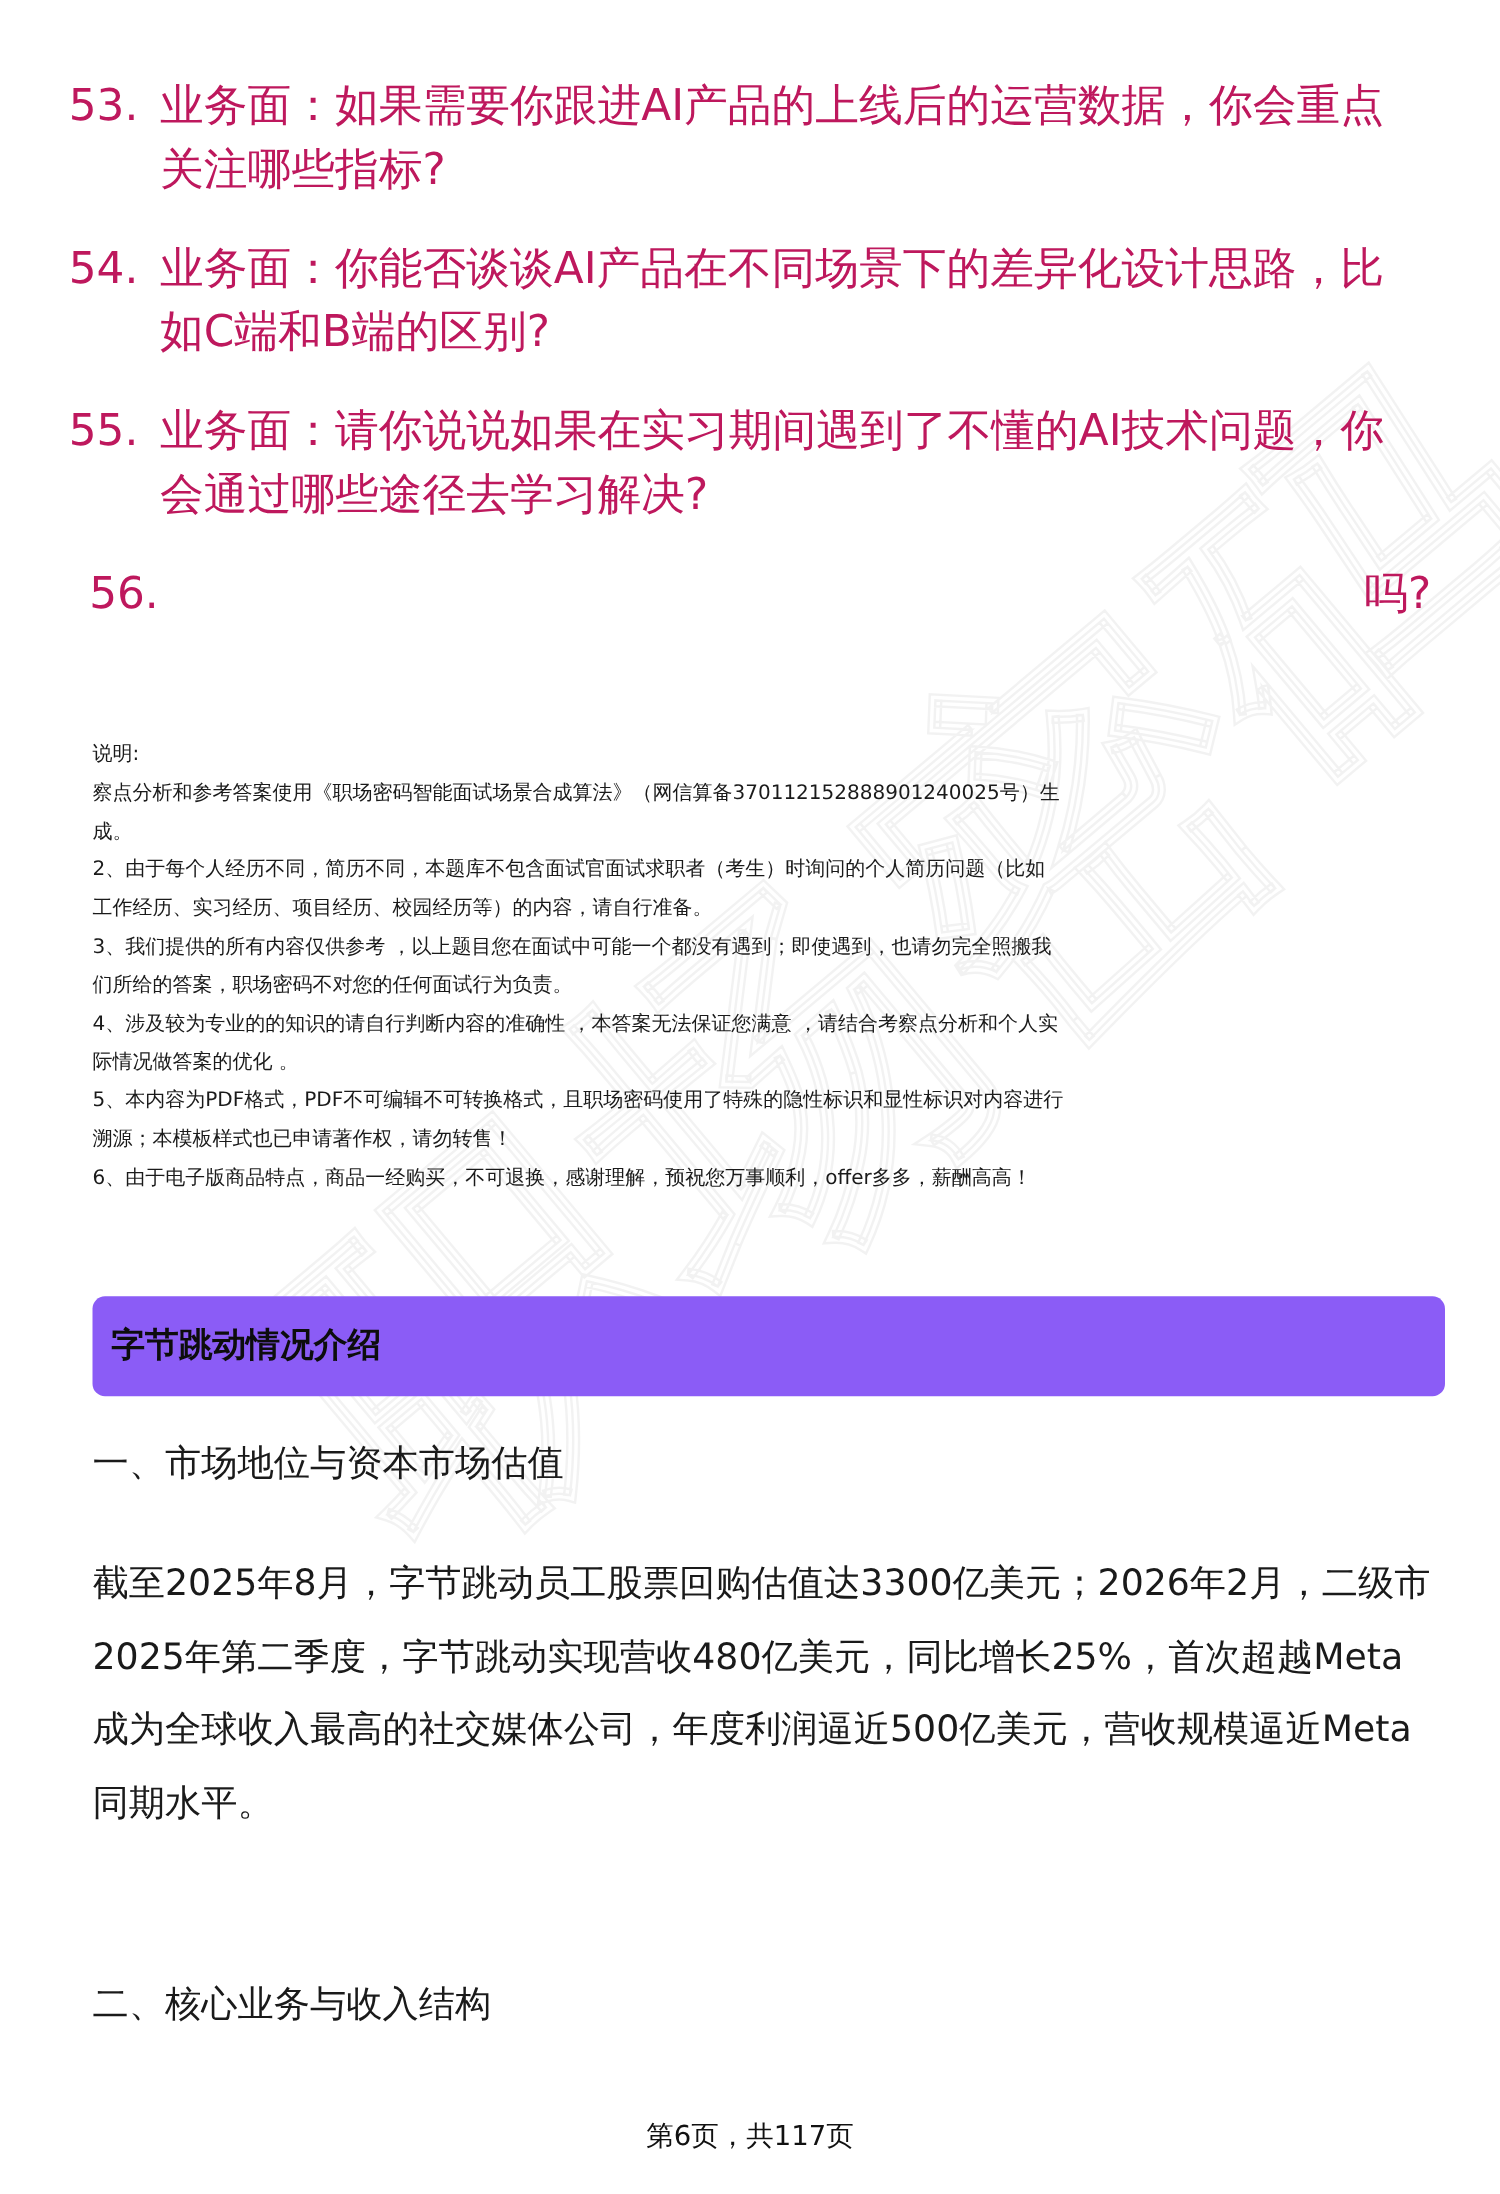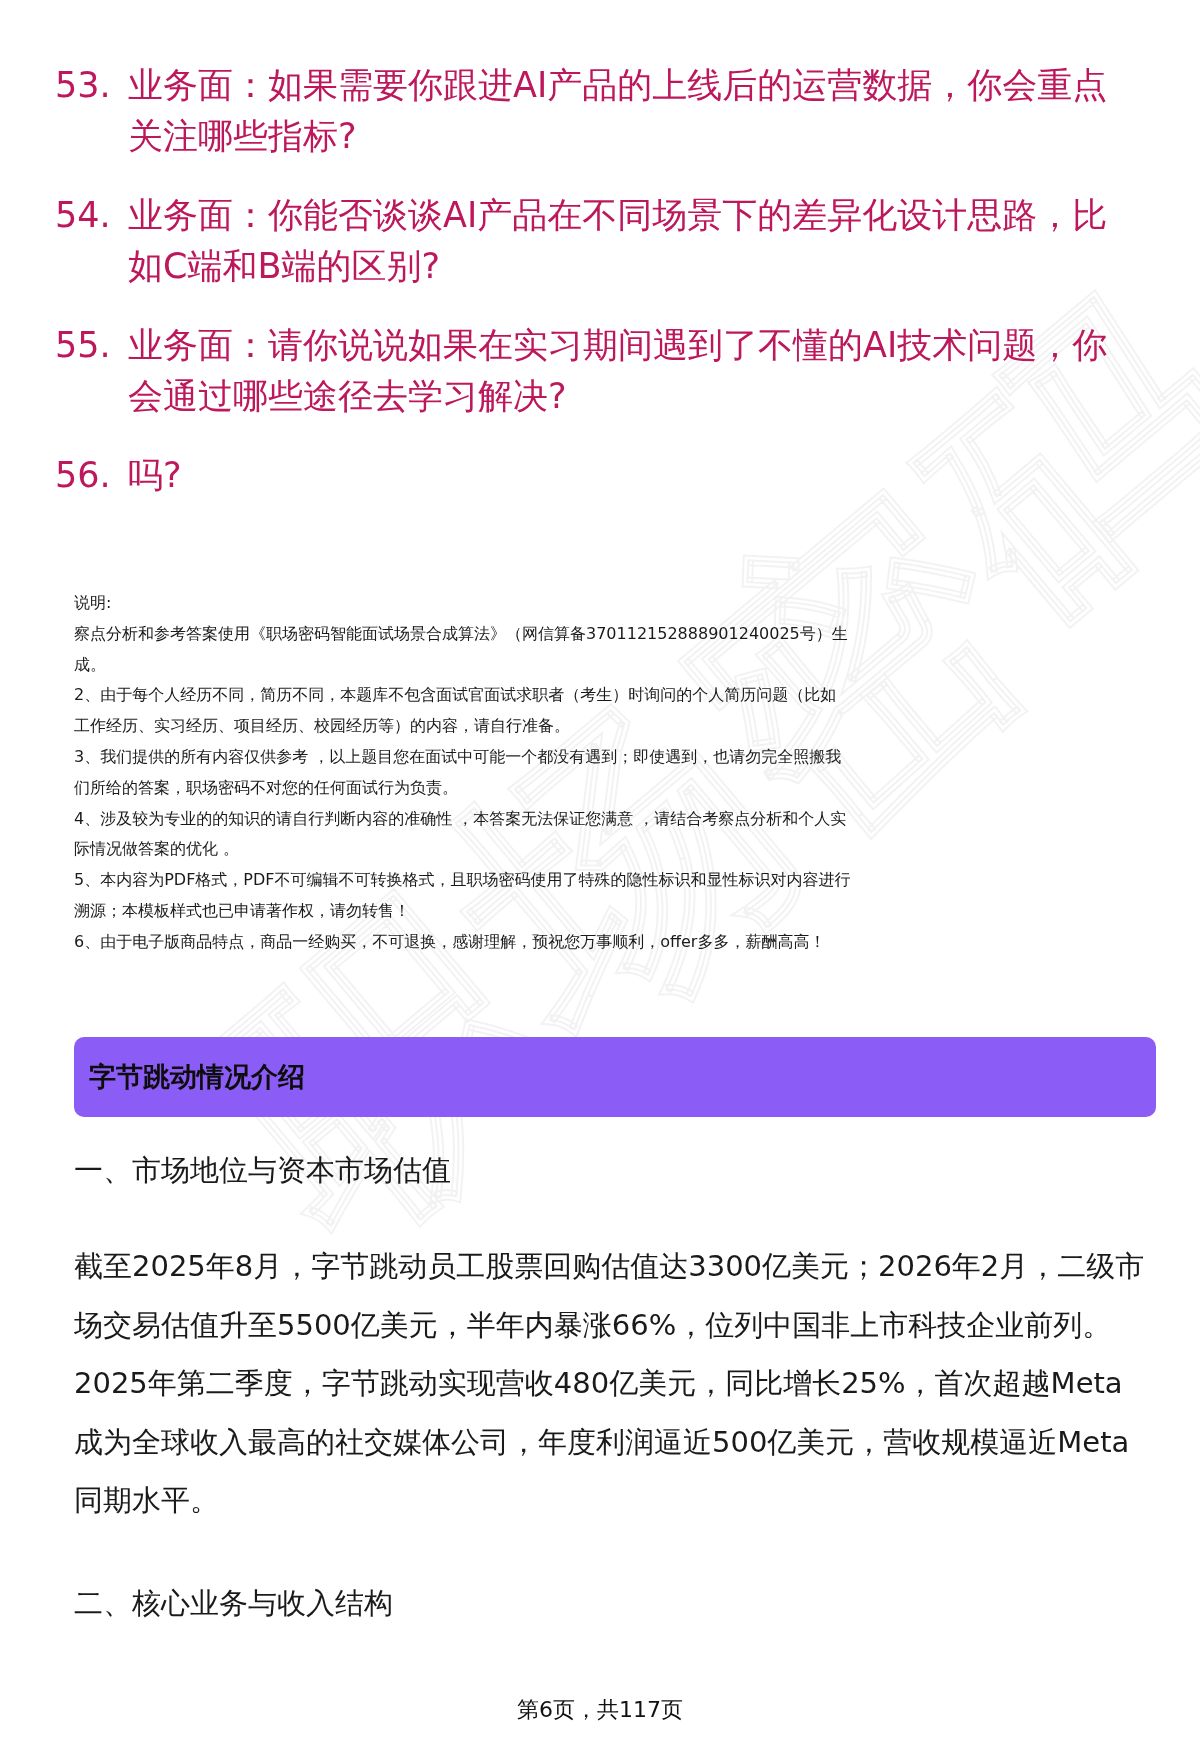--- a/index.html
+++ b/index.html
@@ -68,21 +68,21 @@
     <span class="txt">业务面：你能否谈谈AI产品在不同场景下的差异化设计思路，比</span>
     <span class="txt">如C端和B端的区别?</span>
   </div>
 
   <div class="q" style="top:320px;">
     <span class="num">55.</span>
     <span class="txt">业务面：请你说说如果在实习期间遇到了不懂的AI技术问题，你</span>
     <span class="txt">会通过哪些途径去学习解决?</span>
   </div>
 
-  <div class="q" style="top:450px;">
+  <div class="q" style="top:450px;text-align:right;">
     <span class="num">56.</span>
     <span class="txt">吗?</span>
   </div>
 
   <div class="notes">
     <p>说明:</p>
     <p>察点分析和参考答案使用《职场密码智能面试场景合成算法》（网信算备370112152888901240025号）生</p>
     <p>成。</p>
     <p>2、由于每个人经历不同，简历不同，本题库不包含面试官面试求职者（考生）时询问的个人简历问题（比如</p>
     <p>工作经历、实习经历、项目经历、校园经历等）的内容，请自行准备。</p>
@@ -96,21 +96,20 @@
   </div>
 
   <div class="banner">
     <span>字节跳动情况介绍</span>
   </div>
 
   <div class="h2" style="top:1150px;">一、市场地位与资本市场估值</div>
 
   <div class="para">
     <p>截至2025年8月，字节跳动员工股票回购估值达3300亿美元；2026年2月，二级市</p>
-    <p>场交易估值升至5500亿美元，半年内暴涨66%，位列中国非上市科技企业前列。</p>
     <p>2025年第二季度，字节跳动实现营收480亿美元，同比增长25%，首次超越Meta</p>
     <p>成为全球收入最高的社交媒体公司，年度利润逼近500亿美元，营收规模逼近Meta</p>
     <p>同期水平。</p>
   </div>
 
   <div class="h2" style="top:1583px;">二、核心业务与收入结构</div>
 
   <div class="footer">第6页，共117页</div>
 </div>
 

